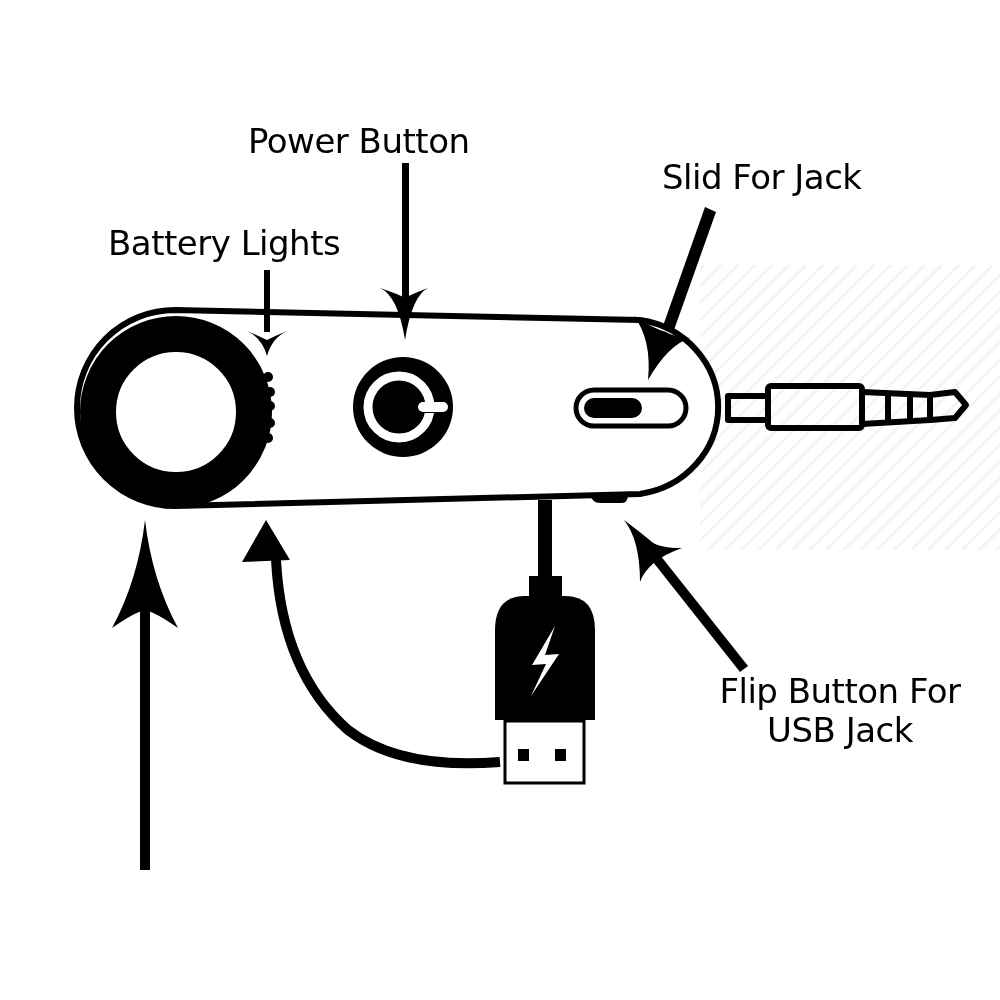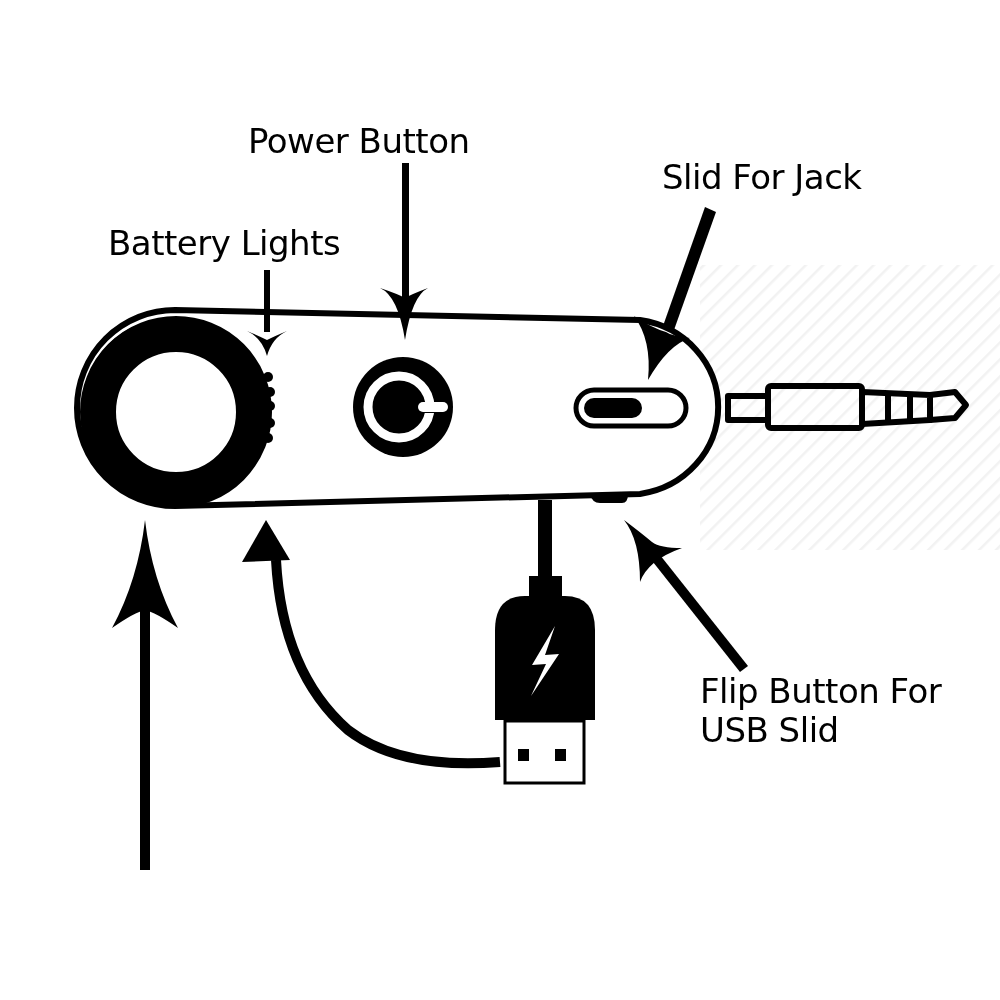--- a/index.html
+++ b/index.html
@@ -7,21 +7,21 @@
   #stage { position: absolute; left: 0; top: 0; width: 1000px; height: 1000px; }
   .label {
     position: absolute;
     font-family: "DejaVu Sans", sans-serif;
     font-size: 34px;
     color: #000000;
     white-space: nowrap;
     letter-spacing: -0.5px;
     line-height: 1.15;
   }
-  .center { text-align: left; }
+  .center { text-align: center; }
   svg { position: absolute; left: 0; top: 0; }
 </style>
 </head>
 <body>
 
 <div id="stage">
   <svg width="1000" height="1000" viewBox="0 0 1000 1000">
     <defs>
       <pattern id="stripes" width="12" height="12" patternUnits="userSpaceOnUse" patternTransform="rotate(45)">
         <rect width="12" height="12" fill="#ffffff"></rect>
@@ -111,15 +111,15 @@
       <path d="M500,762 Q400,770 348,730 Q282,672 276,560" fill="none" stroke="#000" stroke-width="10"></path>
       <polygon points="266,520 242,562 290,560" fill="#000"></polygon>
     </g>
   </svg>
 
   <div class="label" style="left:248px; top:122px;">Power Button</div>
   <div class="label" style="left:662px; top:158px;">Slid For Jack</div>
   <div class="label" style="left:108px; top:224px;">Battery Lights</div>
   <div class="label center" style="left:700px; top:672px; width:280px;">
     <div>Flip Button For</div>
-    <div>USB Slid</div>
+    <div>USB Jack</div>
   </div>
 </div>
 
 </body></html>

